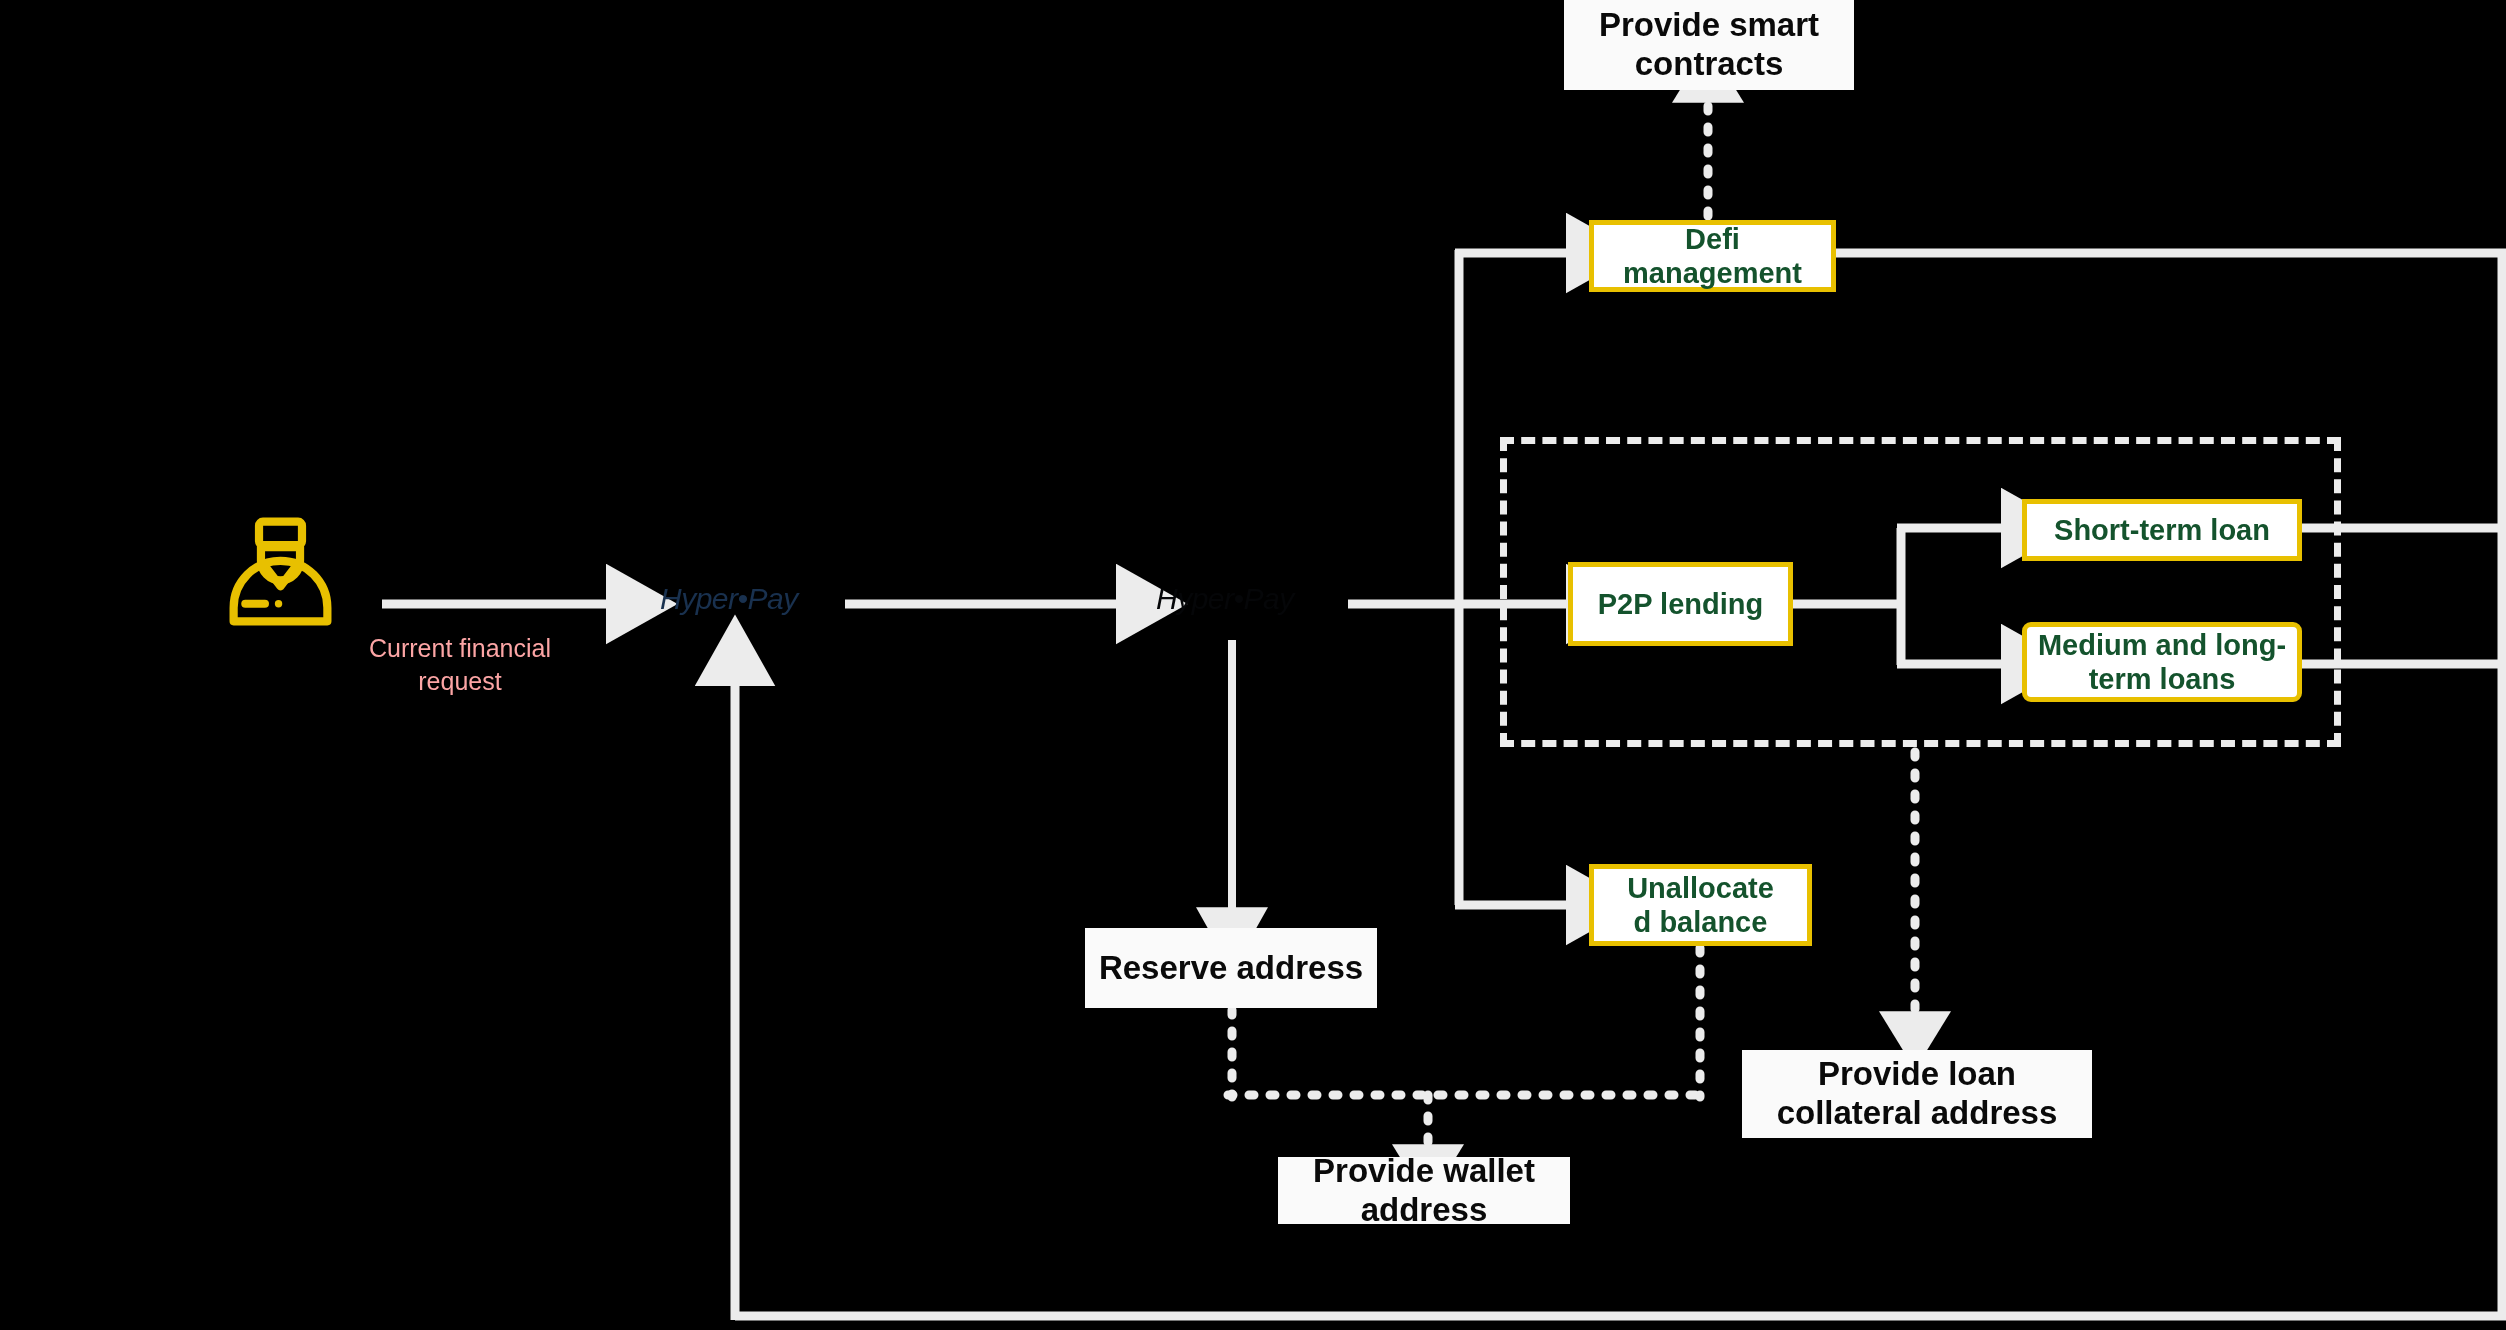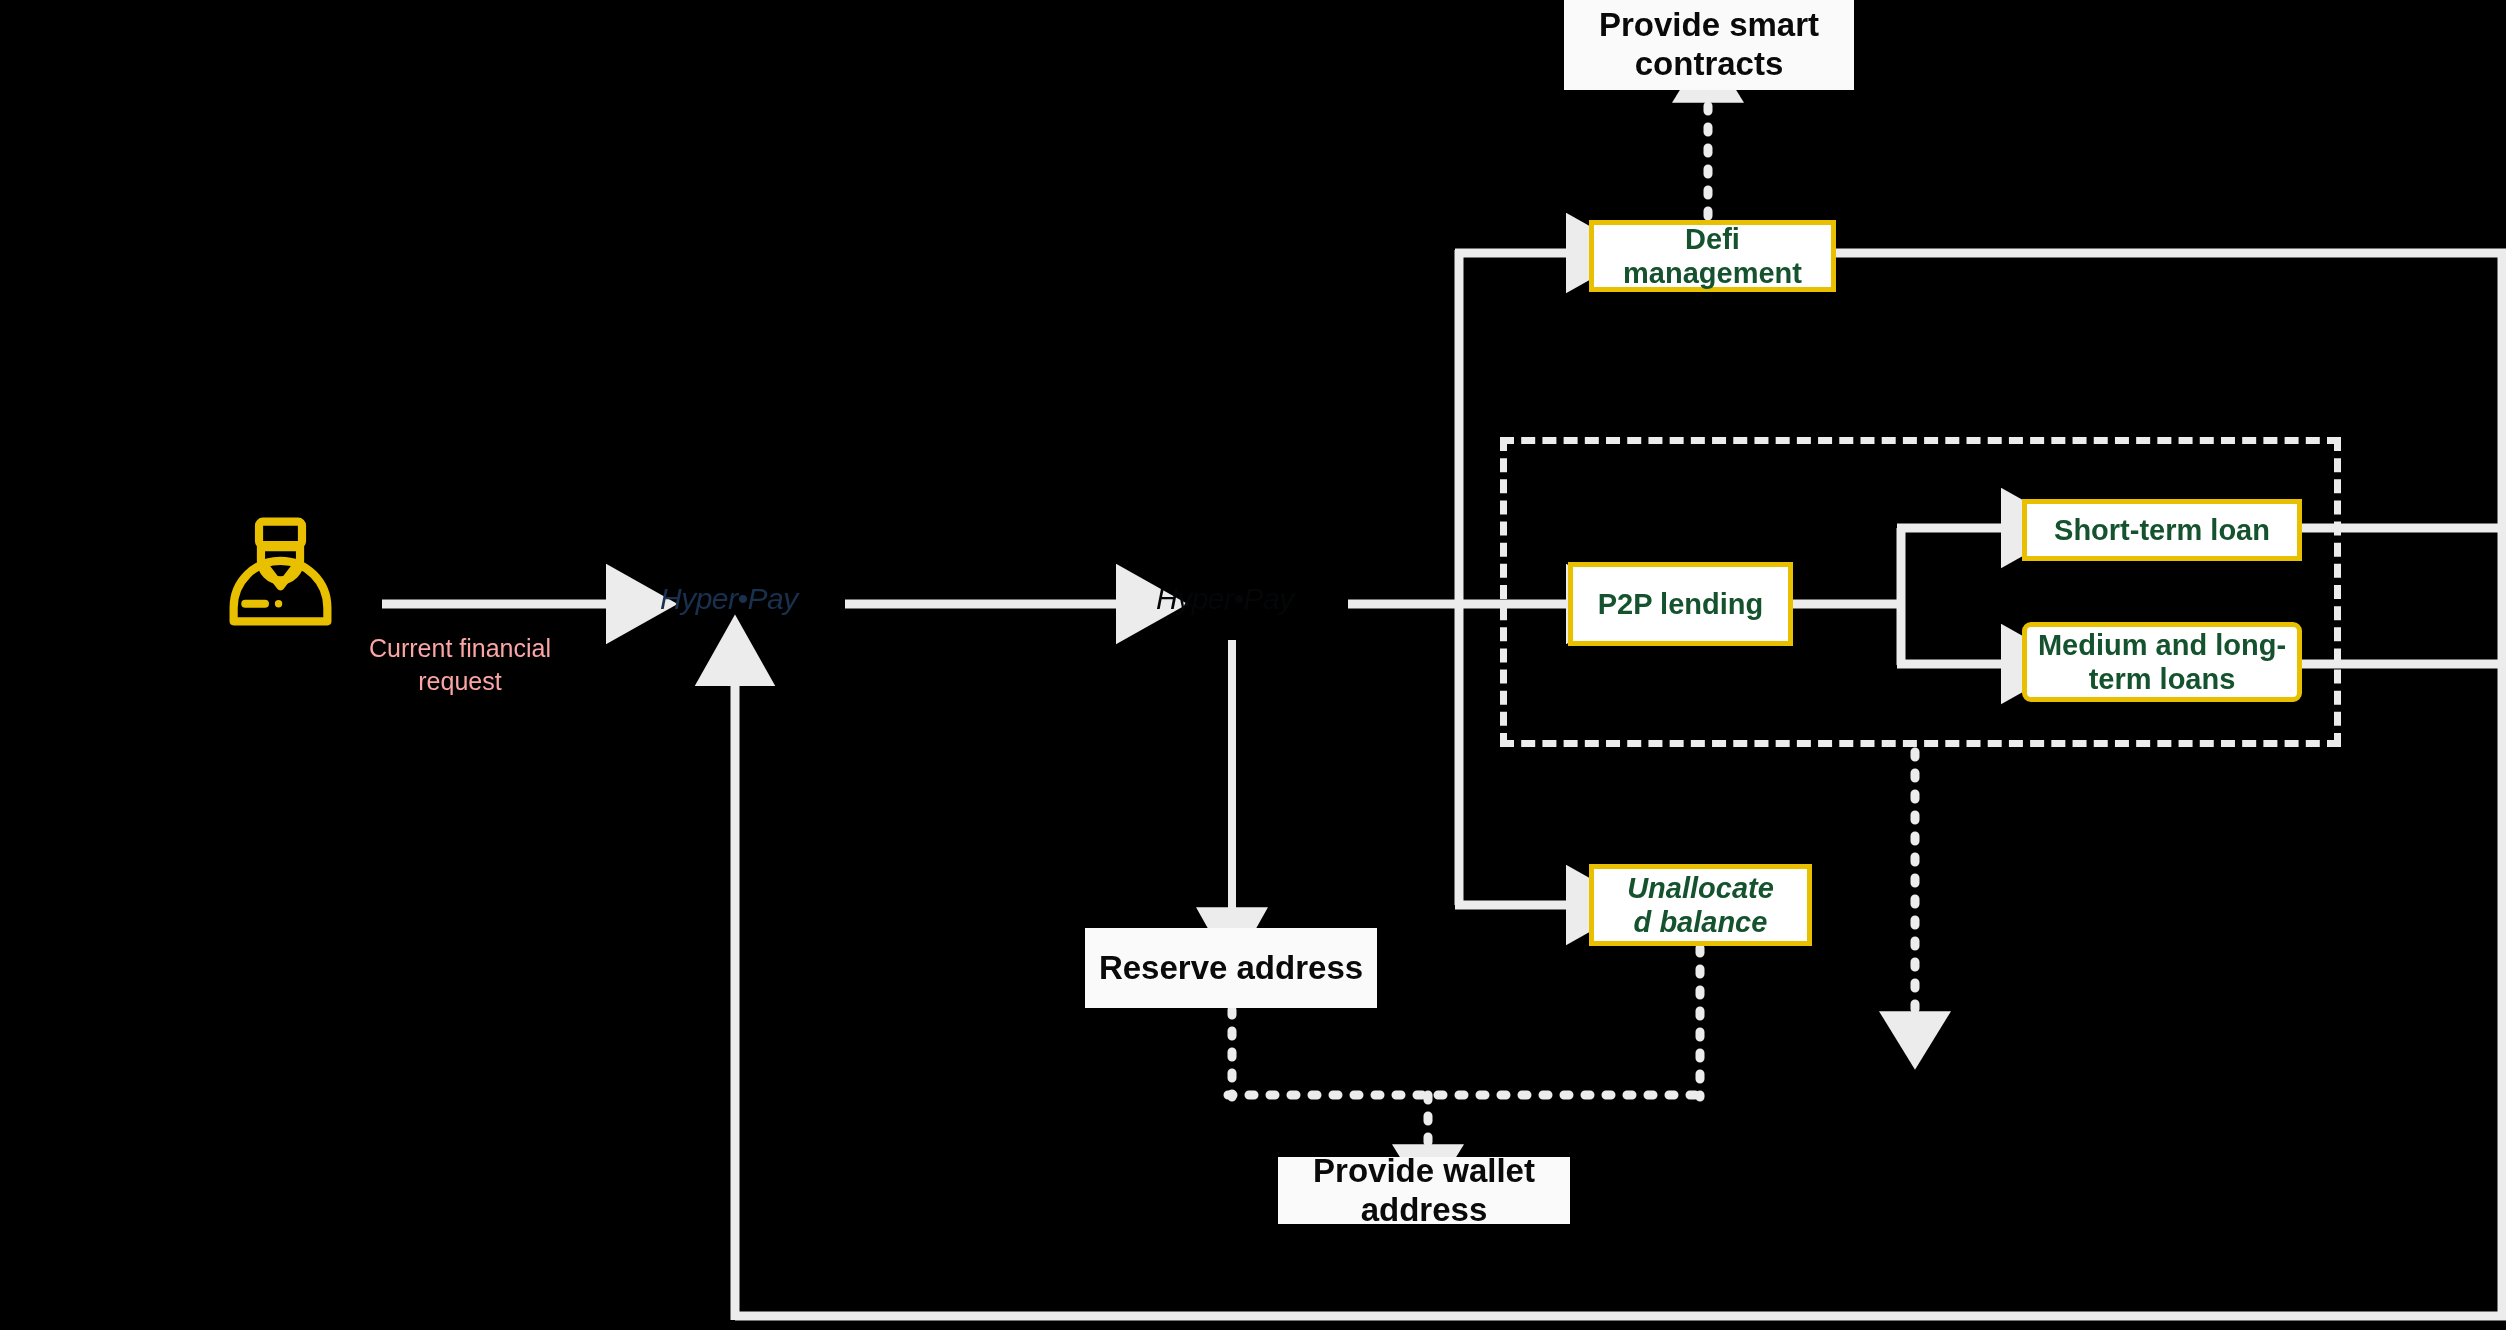--- a/index.html
+++ b/index.html
@@ -152,27 +152,30 @@
   </div>
 
   <div class="node node-gold" style="left:2022px;top:499px;width:280px;height:62px;justify-content:center;">
     <span>Short-term loan</span>
   </div>
 
   <div class="node node-gold" style="left:2022px;top:622px;width:280px;height:80px;border-radius:9px;">
     <span>Medium and long-term loans</span>
   </div>
 
-  <div class="node node-gold" style="left:1589px;top:864px;width:223px;height:82px;flex-direction:column;font-style:italic;">
+  <div class="node node-gold" style="left:1589px;top:864px;width:223px;height:82px;flex-direction:column;">
     <span>Unallocate</span>
     <span>d balance</span>
   </div>
 
   <div class="node node-white" style="left:1085px;top:928px;width:292px;height:80px;">
     <span>Reserve address</span>
   </div>
 
   <div class="node node-white" style="left:1278px;top:1157px;width:292px;height:67px;">
     <span>Provide wallet address</span>
   </div>
 
+  <div class="node node-white" style="left:1742px;top:1050px;width:350px;height:88px;">
+    <span>Provide loan collateral address</span>
+  </div>
 
 </div>
 
 </body></html>

